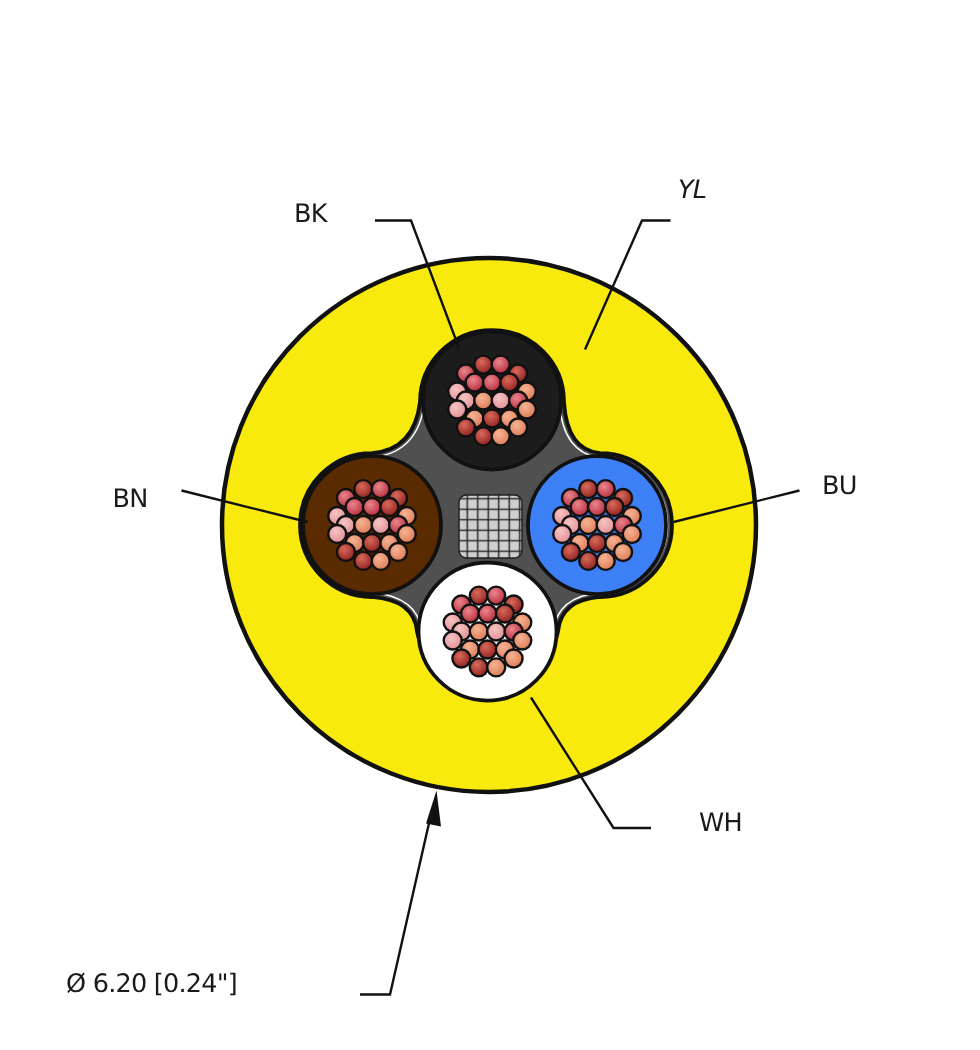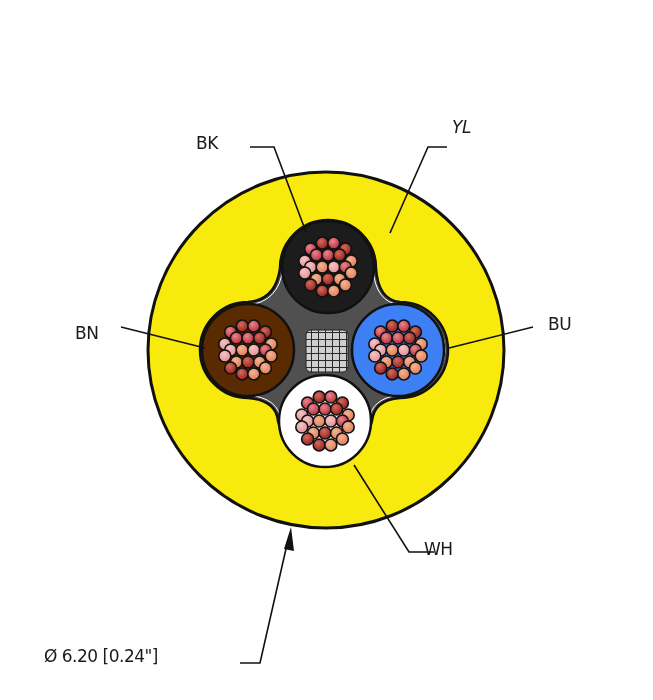--- a/index.html
+++ b/index.html
@@ -166,14 +166,14 @@
   </g>
   <g>
     <polygon points="291,527 284,549 294,551" fill="#111"></polygon>
   </g>
 </svg>
 
 <div class="label" style="left:196px;top:135px;">BK</div>
 <div class="label" style="left:452px;top:119px;font-style:italic;">YL</div>
 <div class="label" style="left:75px;top:325px;">BN</div>
 <div class="label" style="left:548px;top:316px;">BU</div>
-<div class="label" style="left:424px;top:541px;">WH</div>
+<div class="label" style="left:466px;top:541px;">WH</div>
 <div class="label" style="left:44px;top:648px;">Ø 6.20 [0.24"]</div>
 
 </body></html>

